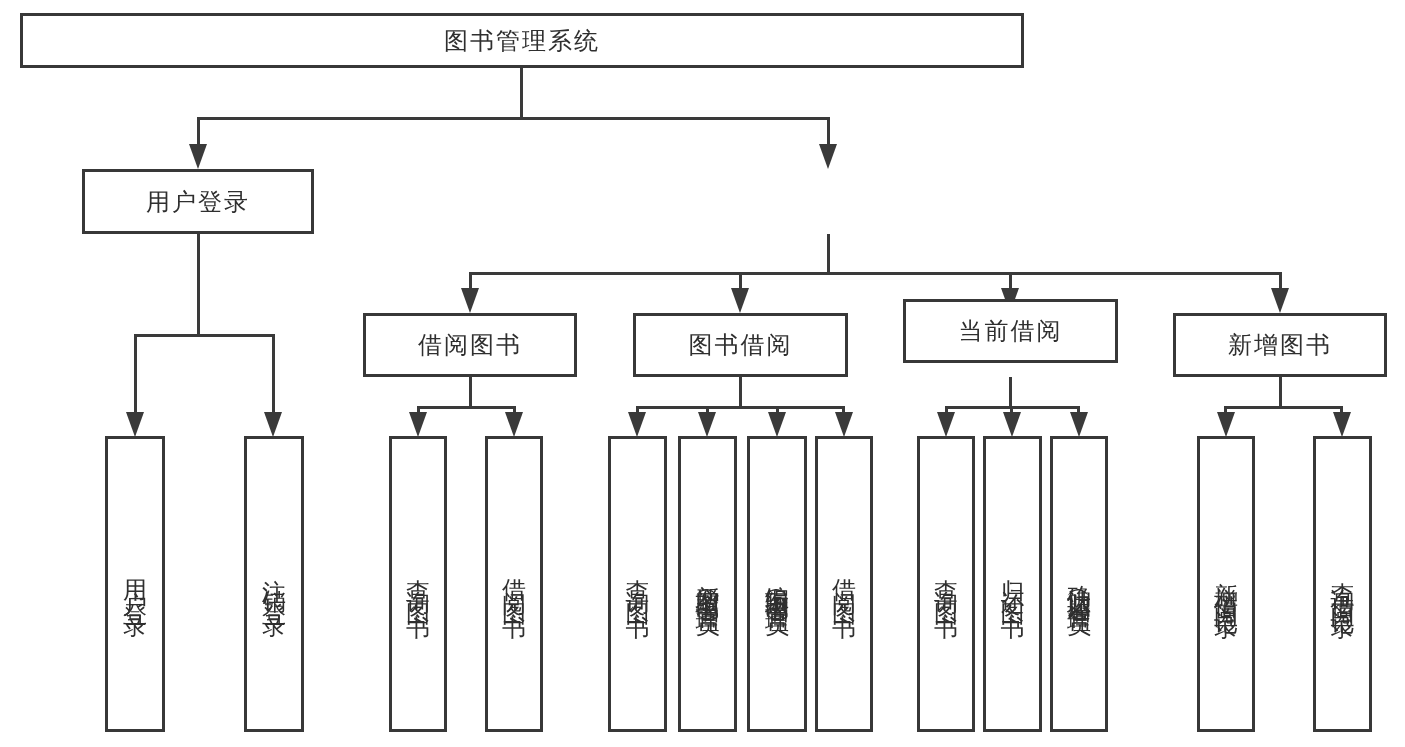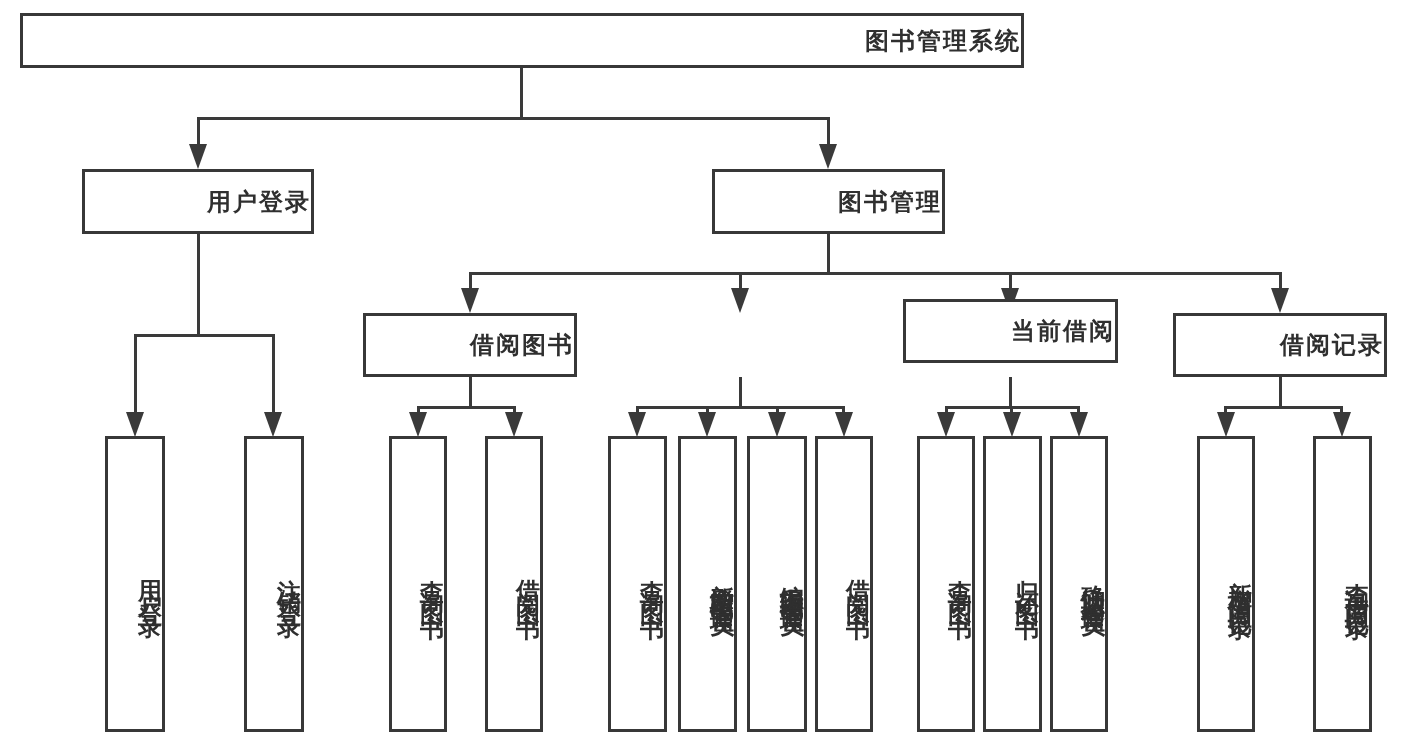--- a/index.html
+++ b/index.html
@@ -17,23 +17,22 @@
   .vline,.hline{position:absolute;background:var(--line);}
   .vline{width:3px;}
   .hline{height:3px;}
   .arrow{
     position:absolute;width:0;height:0;
     border-left:9px solid transparent;border-right:9px solid transparent;
     border-top:25px solid var(--line);
   }
   .box{
     position:absolute;box-sizing:border-box;border:3px solid var(--border);
-    background:var(--bg);display:flex;align-items:center;justify-content:flex-end;
+    background:var(--bg);display:flex;align-items:center;justify-content:center;
     color:var(--text);
-    font-weight:bold;
   }
   .box.h{font-size:24px;letter-spacing:2px;white-space:nowrap;}
   .leaf{top:436px;height:296px;}
   .vtext{
     writing-mode:vertical-rl;text-orientation:mixed;
     font-size:24px;line-height:1;letter-spacing:12px;color:var(--text);
   }
   .ls6{letter-spacing:7px;}
   .ls9{letter-spacing:4px;}
   .watermark{
@@ -107,32 +106,32 @@
   <div class="arrow" style="left:1217px;top:412px"></div>
   <div class="arrow" style="left:1333px;top:412px"></div>
 
   <div class="box h" style="left:20px;top:13px;width:1004px;height:55px">
     <span>图书管理系统</span>
   </div>
 
   <div class="box h" style="left:82px;top:169px;width:232px;height:65px">
     <span>用户登录</span>
   </div>
-  <div class="box h" style="left:712px;top:169px;width:233px;height:65px">
-    <span>图书管理</span>
-  </div>
 
   <div class="box h" style="left:363px;top:313px;width:214px;height:64px">
     <span>借阅图书</span>
+  </div>
+  <div class="box h" style="left:633px;top:313px;width:215px;height:64px">
+    <span>图书借阅</span>
   </div>
   <div class="box h" style="left:903px;top:299px;width:215px;height:64px">
     <span>当前借阅</span>
   </div>
   <div class="box h" style="left:1173px;top:313px;width:214px;height:64px">
-    <span>借阅记录</span>
+    <span>新增图书</span>
   </div>
 
   <div class="box leaf" style="left:105px;width:60px">
     <span class="vtext">用户登录</span>
   </div>
   <div class="box leaf" style="left:244px;width:60px">
     <span class="vtext">注销登录</span>
   </div>
 
   <div class="box leaf" style="left:389px;width:58px">

